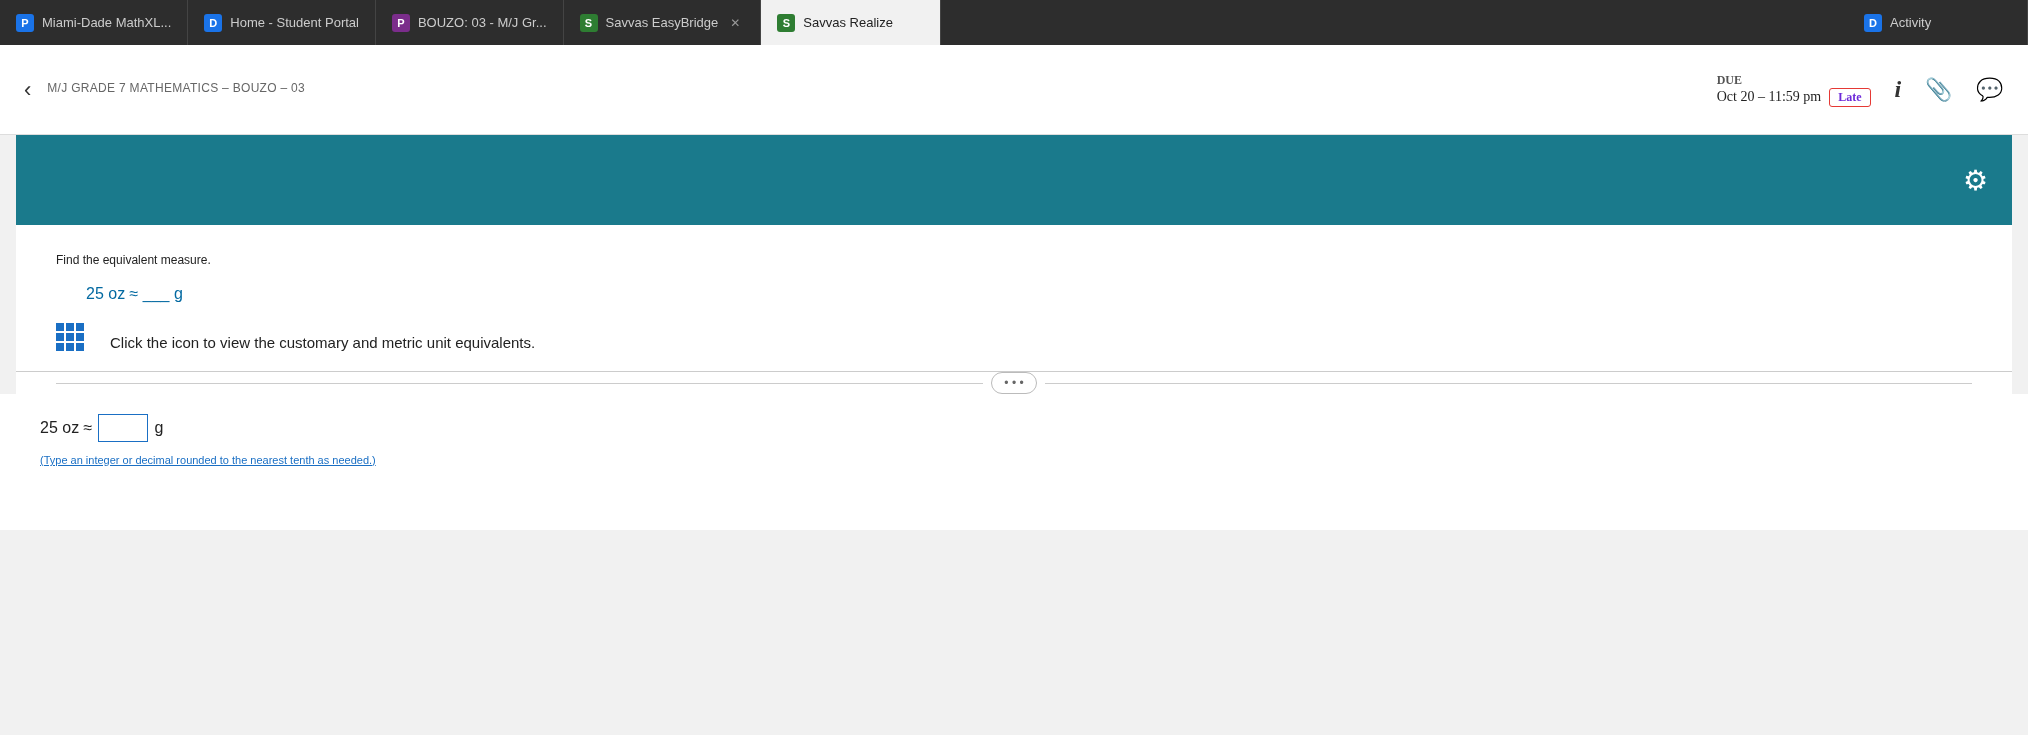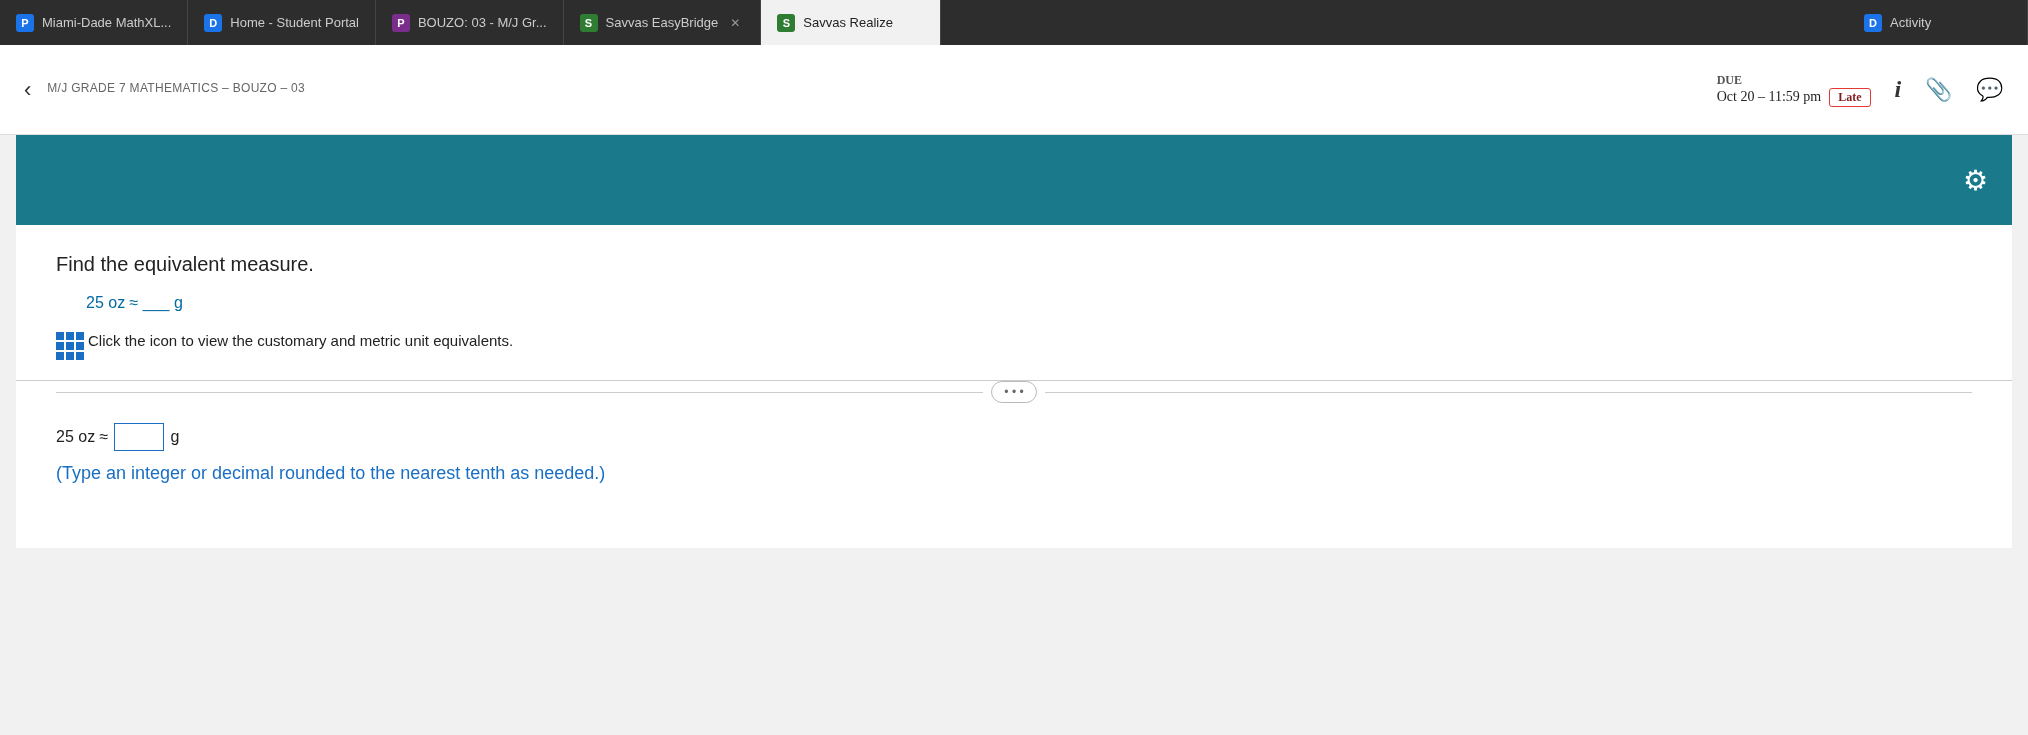--- a/index.html
+++ b/index.html
@@ -98,21 +98,21 @@
     }
     .due-date {
       font-size: 14px;
       color: #222;
       display: flex;
       align-items: center;
       gap: 8px;
     }
     .late-badge {
       background: white;
-      color: #7f1d1d;
+      color: #6d28d9;
       border: 1.5px solid #e53935;
       font-size: 12px;
       font-weight: bold;
       padding: 1px 8px;
       border-radius: 3px;
     }
     .header-icon-btn {
       font-size: 22px;
       color: #333;
       cursor: pointer;
@@ -144,34 +144,34 @@
     }
 
     
     .question-section {
       background: white;
       margin: 0 16px;
       padding: 28px 40px 20px 40px;
       border-bottom: 1px solid #ccc;
     }
     .question-text {
-      font-size: 20px;
+      font-size: 12px;
       color: #222;
       margin-bottom: 18px;
     }
     .math-line {
       font-size: 16px;
       color: #0369a1;
       margin-bottom: 20px;
       margin-left: 30px;
     }
     .hint-line {
       display: flex;
-      align-items: flex-start;
-      gap: 4px;
+      align-items: flex-end;
+      gap: 26px;
       font-size: 15px;
       color: #222;
     }
     .grid-icon {
       display: grid;
       grid-template-columns: repeat(3, 8px);
       grid-template-rows: repeat(3, 8px);
       gap: 2px;
     }
     .grid-cell {
@@ -199,42 +199,43 @@
       padding: 3px 12px;
       font-size: 12px;
       color: #666;
       background: white;
       margin: 0 8px;
     }
 
     
     .answer-section {
       background: white;
-      margin: 0 16px;
+      margin: 0 0;
       padding: 20px 40px 64px 40px;
     }
     .answer-line {
       font-size: 16px;
       color: #222;
       display: flex;
       align-items: center;
       gap: 6px;
       margin-bottom: 12px;
     }
     .answer-input {
       width: 50px;
       height: 28px;
       border: 1px solid #1a6fc4;
       outline: none;
       font-size: 15px;
       text-align: center;
     }
     .hint-small {
-      font-size: 18px;
+      font-size: 11px;
       color: #1a6fc4;
+      text-decoration: underline;
     }
   </style>
 </head>
 <body>
 
 <div class="tab-bar">
   <div class="tab">
     <div class="tab-icon blue">P</div>
     <span>Miami-Dade MathXL...</span>
   </div>

